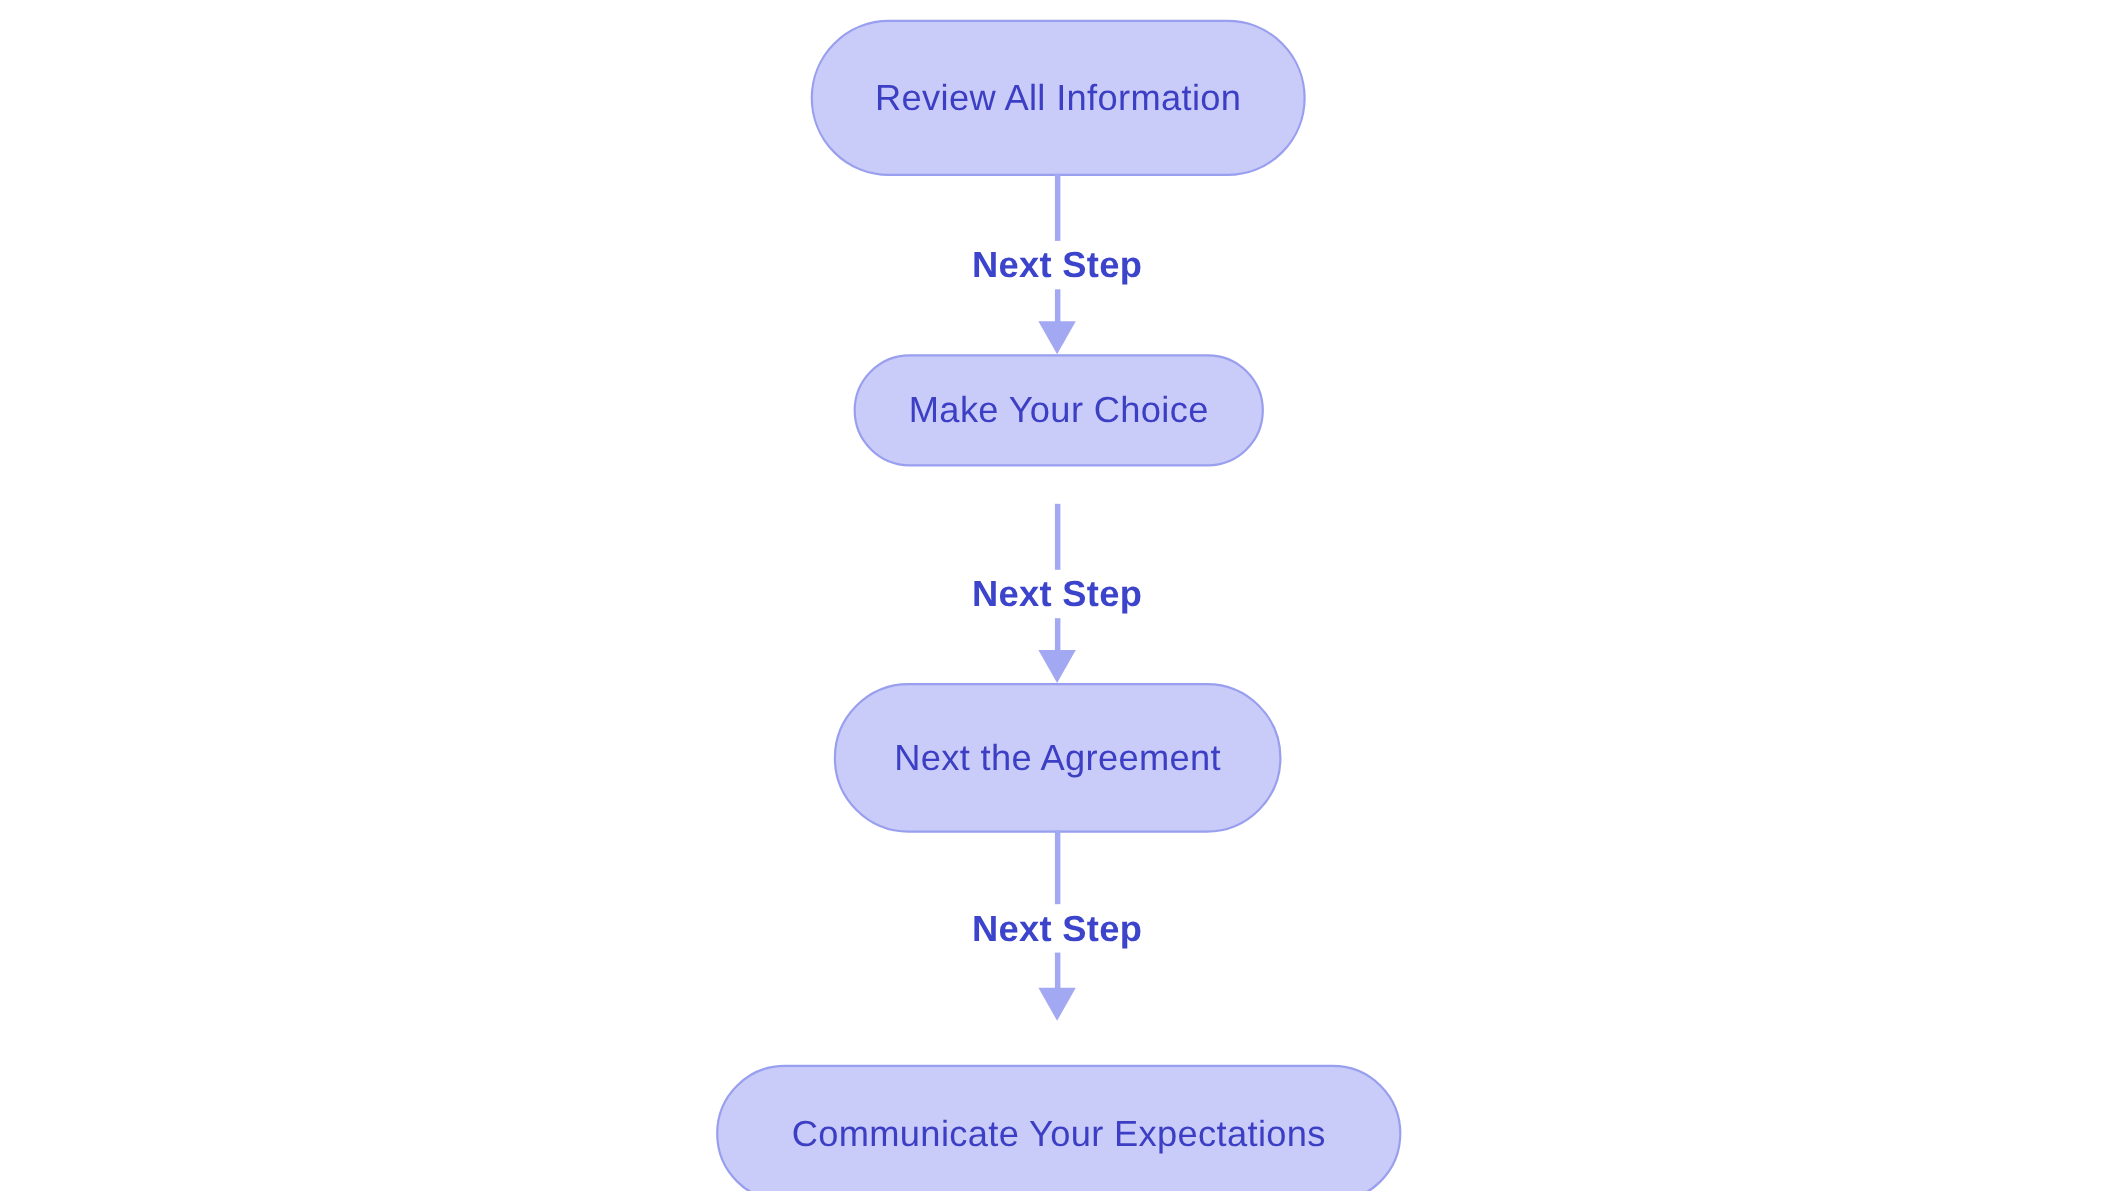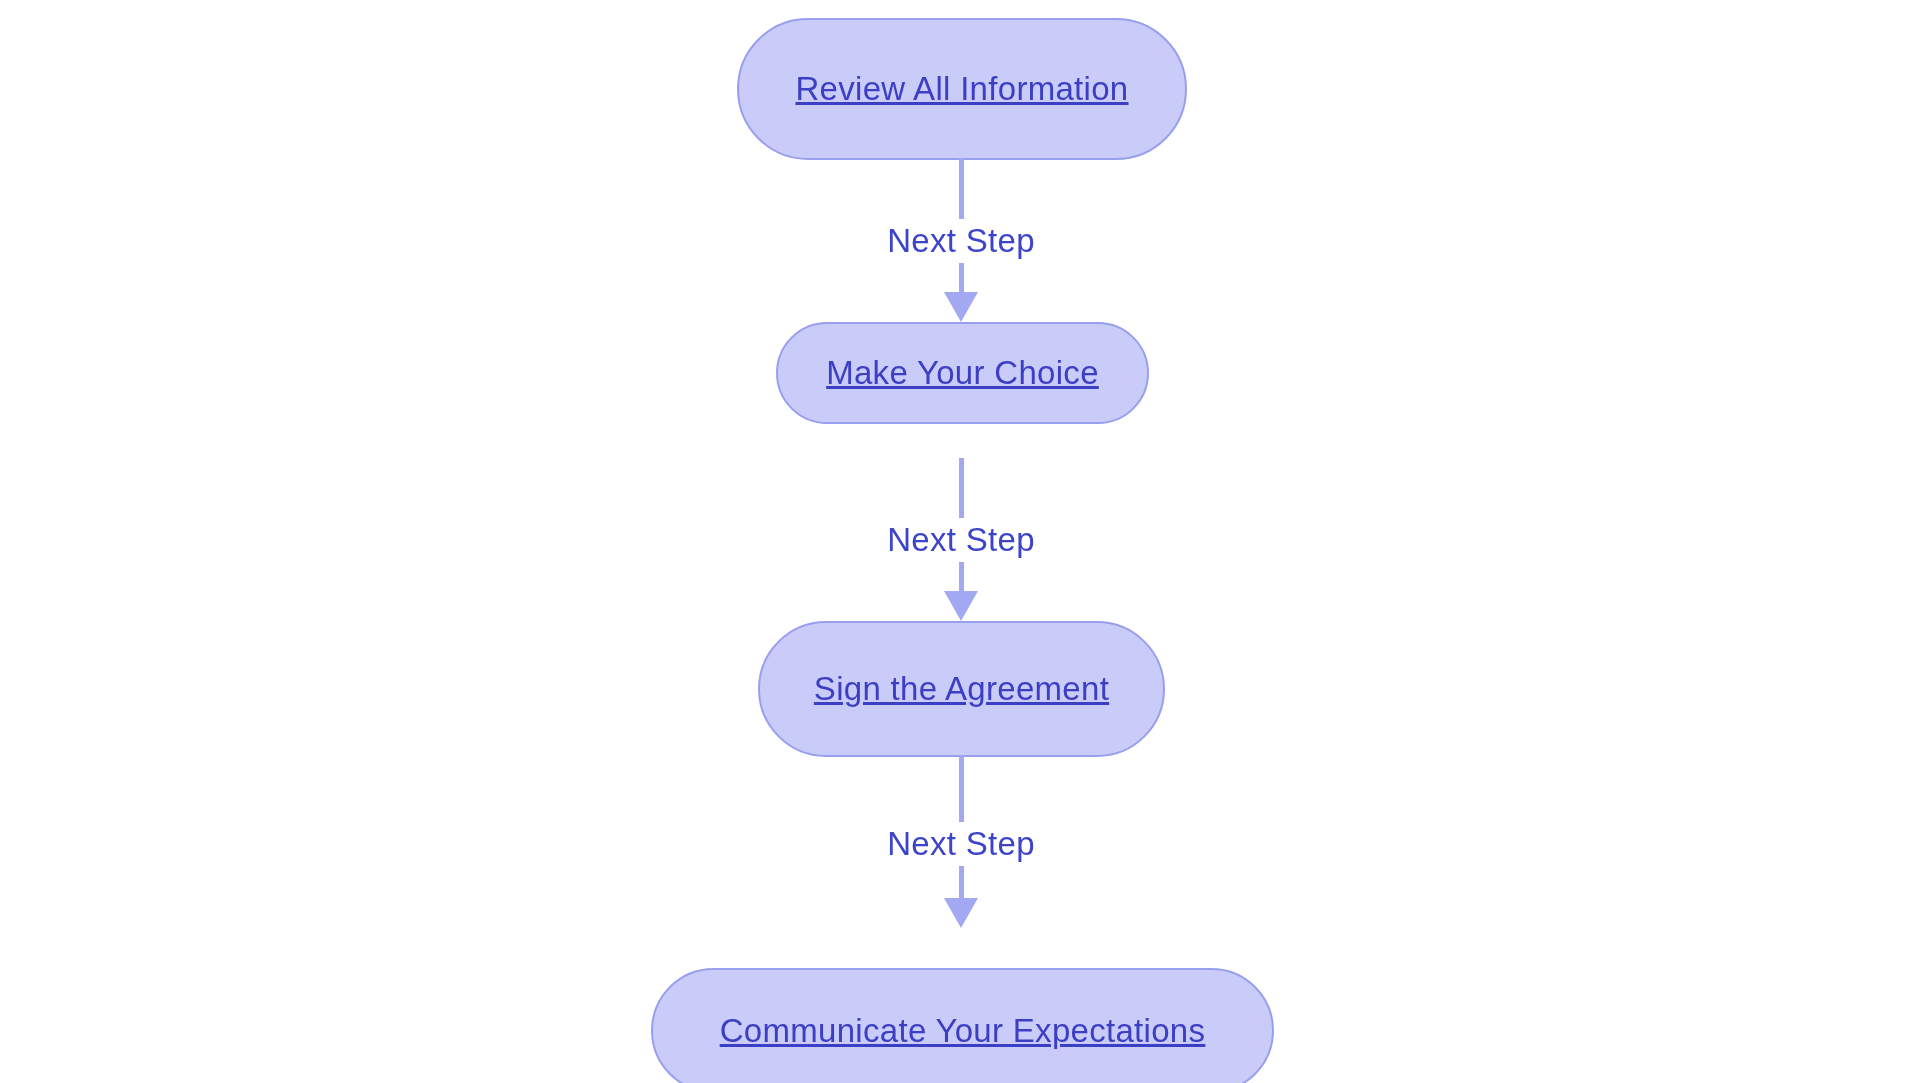--- a/index.html
+++ b/index.html
@@ -27,21 +27,20 @@
     display: flex;
     align-items: center;
     justify-content: center;
     background: var(--node-fill, #c9cbf8);
     border: 2.5px solid var(--node-border, #999fef);
     border-radius: 999px;
     color: var(--node-text, #3c3fc4);
     font-size: 33px;
     letter-spacing: 0.3px;
     white-space: nowrap;
-    text-decoration: underline;
   }
   .node-1 { left: 737px; top: 18px;  width: 450px; height: 142px; }
   .node-2 { left: 776px; top: 322px; width: 373px; height: 102px; }
   .node-3 { left: 758px; top: 621px; width: 407px; height: 136px; }
   .node-4 { left: 651px; top: 968px; width: 623px; height: 125px; }
 
   .edge-line {
     position: absolute;
     left: 959px;
     width: 5px;
@@ -67,20 +66,21 @@
   .edge-label {
     position: absolute;
     left: 961px;
     transform: translate(-50%, -50%);
     background: var(--background, #ffffff);
     padding: 3px 10px;
     font-size: 33px;
     letter-spacing: 0.3px;
     color: var(--edge-label-text, #3c44cb);
     white-space: nowrap;
+    font-weight: bold;
   }
   .edge1-label { top: 241px; }
   .edge2-label { top: 540px; }
   .edge3-label { top: 844px; }
 </style>
 </head>
 <body>
 
 <div class="canvas">
 
@@ -98,21 +98,21 @@
     <span>Make Your Choice</span>
   </div>
 
   <div>
     <div class="edge-line edge2-line"></div>
     <div class="arrowhead edge2-head"></div>
     <div class="edge-label edge2-label">Next Step</div>
   </div>
 
   <div class="node node-3">
-    <span>Sign the Agreement</span>
+    <span>Next the Agreement</span>
   </div>
 
   <div>
     <div class="edge-line edge3-line"></div>
     <div class="arrowhead edge3-head"></div>
     <div class="edge-label edge3-label">Next Step</div>
   </div>
 
   <div class="node node-4">
     <span>Communicate Your Expectations</span>

